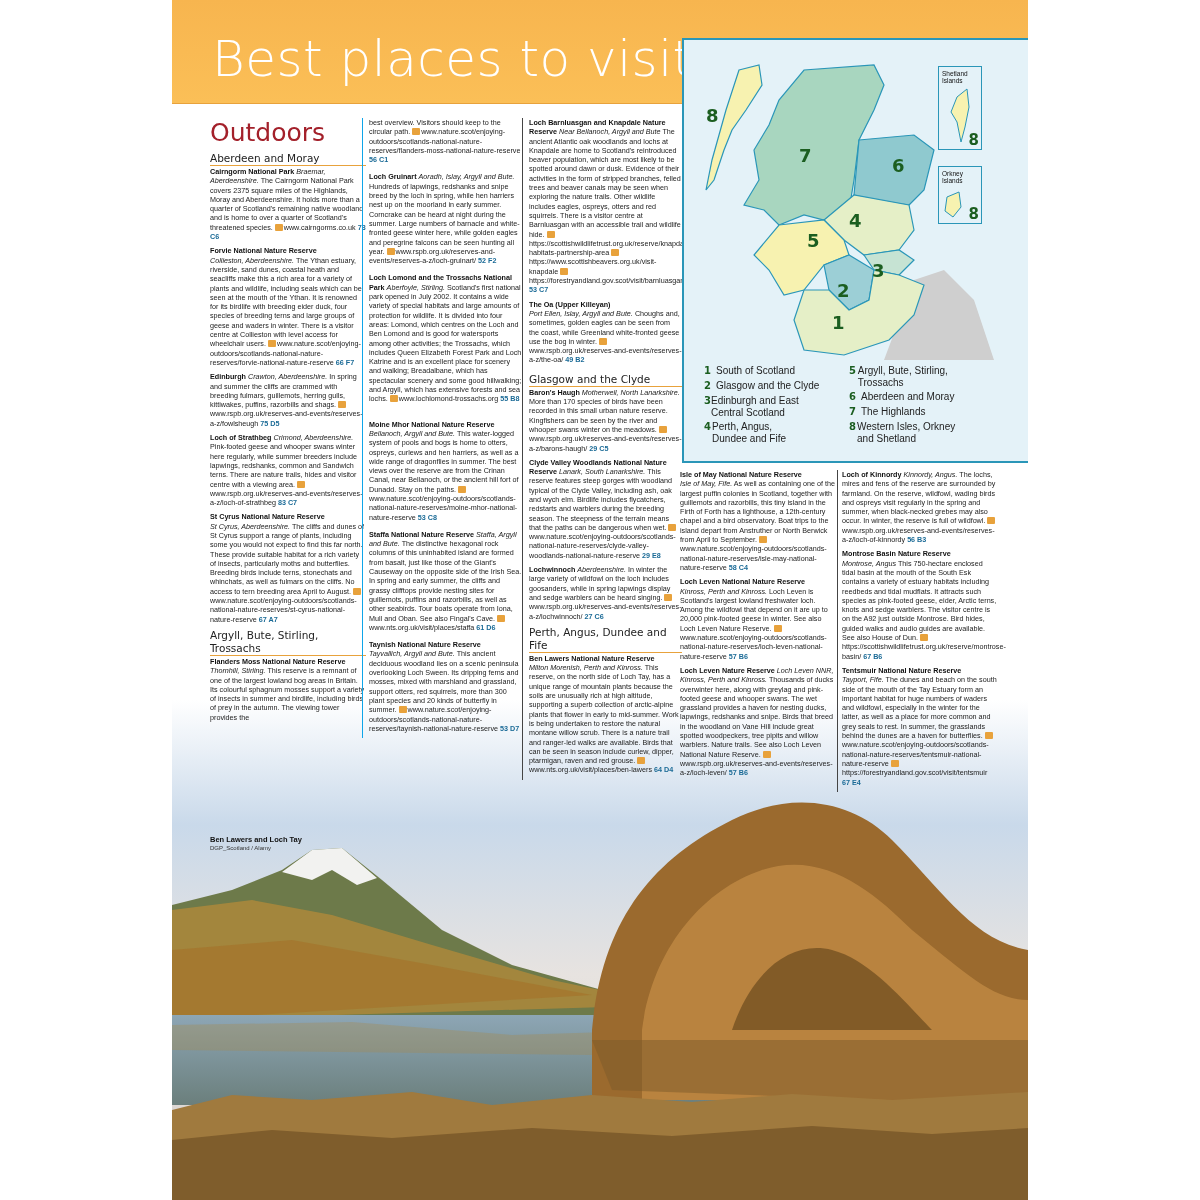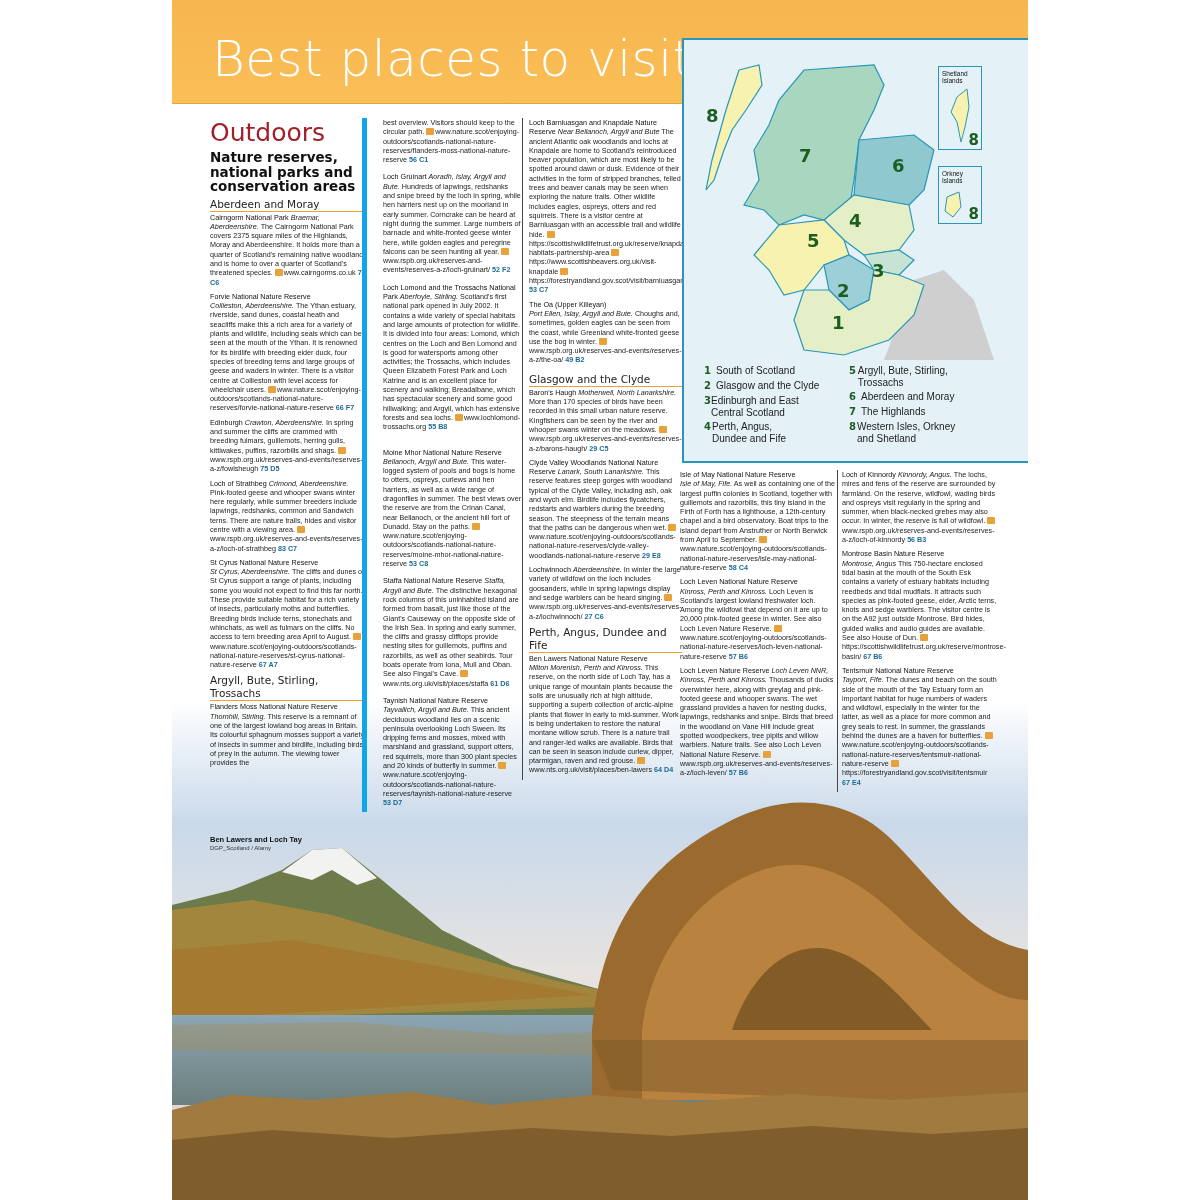--- a/index.html
+++ b/index.html
@@ -7,26 +7,26 @@
 body{font-family:"Liberation Sans",sans-serif;color:#222;position:relative}
 #page{position:absolute;left:172px;top:0;width:856px;height:1200px;background:#fff;overflow:hidden}
 #header{position:absolute;left:0;top:0;width:856px;height:104px;background:linear-gradient(#f7b54f,#fbbf57);border-bottom:1px solid #e8a23c}
 #title{position:absolute;left:40px;top:30px;font-size:50px;color:#fff;font-weight:normal;letter-spacing:0.5px;font-family:"DejaVu Sans",sans-serif;font-weight:200}
 
 #photo{position:absolute;left:0;top:700px;width:856px;height:500px;overflow:hidden}
 #photo svg{display:block}
 
 .col{position:absolute;top:118px;width:156px;font-size:7.2px;line-height:9.3px;color:#222}
 .col.c1{left:38px}
-.col.c2{left:190px;border-left:5px solid #0ea5e9;padding-left:16px;width:160px}
+.col.c2{left:190px;border-left:1px solid #0ea5e9;padding-left:6px;width:160px}
 .col.c3{left:350px;border-left:1px solid #444;padding-left:6px;width:160px}
 .col.c4{left:508px;top:470px;width:158px}
 .col.c5{left:665px;top:470px;border-left:1px solid #444;padding-left:4px;width:160px}
 .entry{margin-bottom:5px}
-.entry b.name{font-weight:normal;color:#111}
+.entry b.name{font-weight:bold;color:#111}
 .entry i{font-style:italic}
 .ref{color:#1a6a96;font-weight:bold}
 .web{display:inline-block;width:8px;height:7px;background:#e8a23c;border-radius:1px;vertical-align:-1px;margin-right:1px}
 #section-title{font-size:25px;color:#a3202a;font-family:"DejaVu Sans",sans-serif;font-weight:400;line-height:30px}
 #sub-title{font-size:13.5px;font-weight:bold;line-height:14.5px;margin:2px 0 4px;color:#111;font-family:"DejaVu Sans",sans-serif}
 .region{font-size:10.5px;line-height:13px;border-bottom:1.5px solid #e8a23c;margin:4px 0 1px;color:#222;font-family:"DejaVu Sans",sans-serif}
 #caption{position:absolute;left:38px;top:835px;font-size:7.5px;line-height:9px;color:#111}
 #caption b{display:block}
 #caption span{display:block;font-size:6px;color:#333}
 
@@ -78,21 +78,20 @@
       <path d="M0,440 L100,430 L220,438 L360,428 L500,436 L640,426 L760,434 L856,428 L856,500 L0,500 Z" fill="#7f5d2c"></path>
     </svg>
   </div>
 
   <div id="header">
     <h1 id="title">Best places to visit</h1>
   </div>
 
   <div class="col c1">
     <div id="section-title">Outdoors</div>
-    <div id="sub-title">Nature reserves, national parks and conservation areas</div>
     <div class="region">Aberdeen and Moray</div>
 
     <div class="entry">
       <b class="name">Cairngorm National Park</b>
       <i>Braemar, Aberdeenshire.</i>
       <span>The Cairngorm National Park covers 2375 square miles of the Highlands, Moray and Aberdeenshire. It holds more than a quarter of Scotland's remaining native woodland and is home to over a quarter of Scotland's threatened species.</span>
       <span class="web"></span><span>www.cairngorms.co.uk</span>
       <span class="ref">73 C6</span>
     </div>
 

